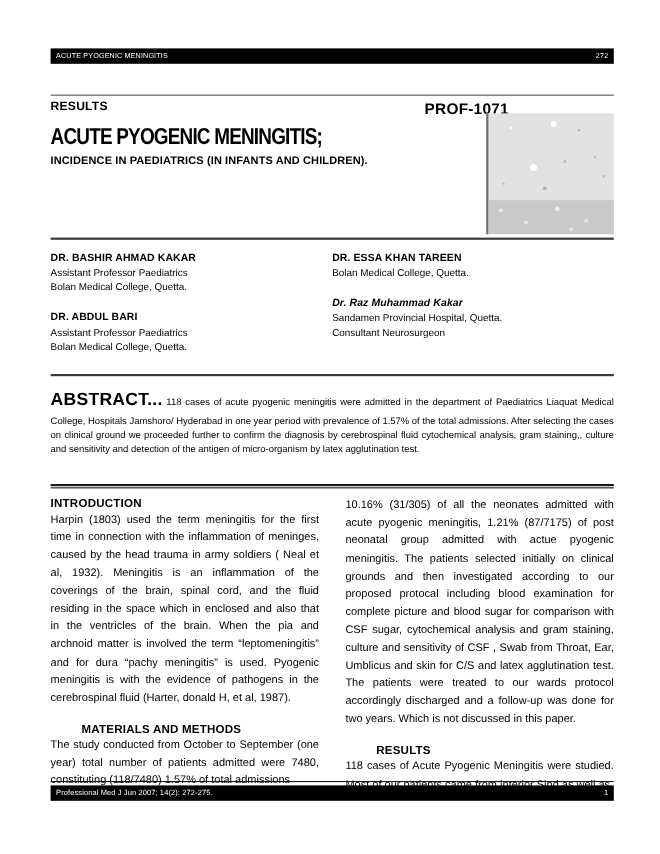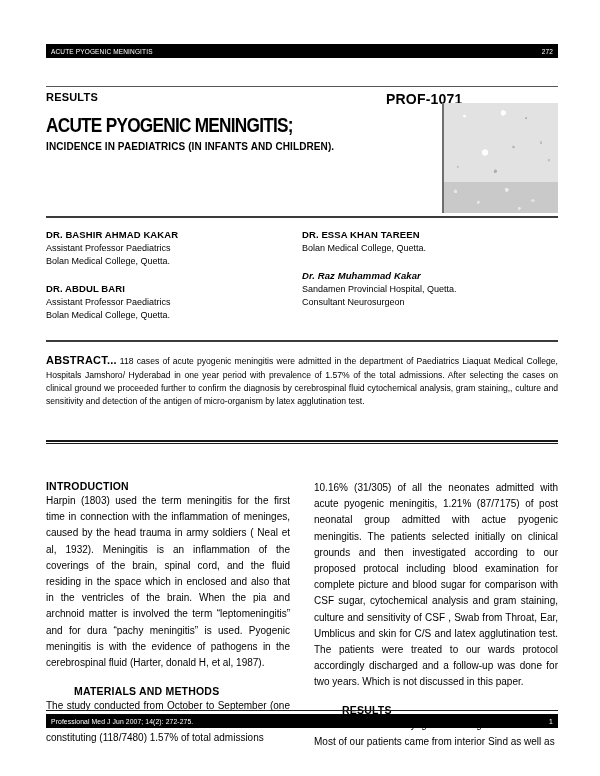--- a/index.html
+++ b/index.html
@@ -201,30 +201,30 @@
   .abstract {
     position: absolute;
     left: 0;
     top: 352px;
     width: 512px;
     font-size: 8.6px;
     line-height: 1.52;
     text-align: justify;
   }
   .abstract-label {
-    font-size: 11px;
+    font-size: 16px;
     font-weight: bold;
     letter-spacing: 0.2px;
   }
 
   
   .columns {
     position: absolute;
     left: 0;
-    top: 480px;
+    top: 452px;
     width: 512px;
     display: flex;
     gap: 24px;
   }
   .col {
     width: 244px;
   }
   .section-heading {
     font-size: 10.5px;
     font-weight: bold;

